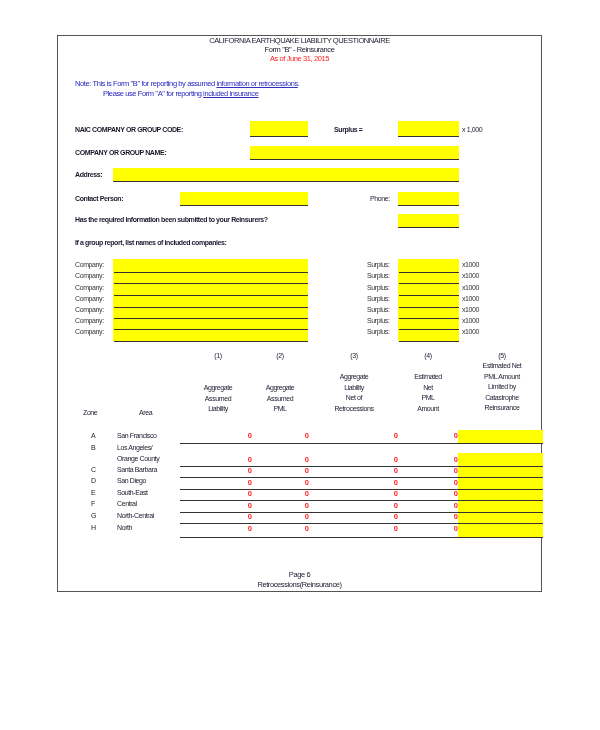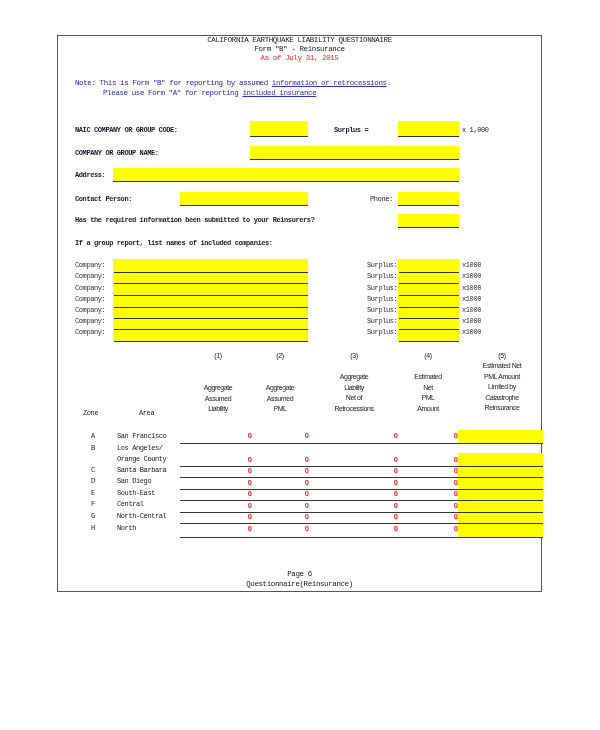--- a/index.html
+++ b/index.html
@@ -1,41 +1,41 @@
 <!DOCTYPE html>
 <html><head>
 <meta charset="utf-8">
 <style>
   html, body { margin: 0; padding: 0; background: #ffffff; }
   body { width: 600px; height: 730px; position: relative; overflow: hidden;
          font-family: "Liberation Sans", sans-serif; color: #1a1a2e; }
   .frame { position: absolute; left: 57px; top: 35px; width: 485px; height: 557px;
            border: 1.5px solid #555; border-top-width: 1.5px; box-sizing: border-box; }
-  .abs { position: absolute; white-space: nowrap; font-family: Liberation Mono, monospace; }
+  .abs { position: absolute; white-space: nowrap; }
   .t7 { font-size: 7px; letter-spacing: -0.4px; }
   .t75 { font-size: 7.5px; letter-spacing: -0.4px; }
   .bold { font-weight: bold; }
   .center { text-align: center; }
   .red { color: #ff2020; }
   .blue { color: #1f1fbf; }
   .link { color: #3030c0; text-decoration: underline; }
   .yellow { position: absolute; background: #ffff00; border-bottom: 1.5px solid #333; box-sizing: border-box; }
   .yellow-plain { position: absolute; background: #ffff00; }
   .line { position: absolute; height: 0; border-top: 1.5px solid #333; }
   .zero { position: absolute; font-size: 7.5px; font-weight: bold; color: #ff2020; width: 10px; text-align: right; }
   .colhdr { position: absolute; font-size: 7px; letter-spacing: -0.4px; text-align: center; line-height: 10.5px; }
 </style>
 </head>
 <body>
 
 <div class="frame"></div>
 
 <div class="abs t75 center" style="left:57px;width:485px;top:36px;">CALIFORNIA EARTHQUAKE LIABILITY QUESTIONNAIRE</div>
 <div class="abs t75 center" style="left:57px;width:485px;top:45px;">Form "B" - Reinsurance</div>
-<div class="abs t75 center red" style="left:57px;width:485px;top:54px;">As of July 31, 2015</div>
+<div class="abs t75 center red" style="left:57px;width:485px;top:54px;">As of June 31, 2015</div>
 
 <div class="abs t75 blue" style="left:75px;top:79px;">
   <span>Note:  This is Form "B" for reporting by assumed </span><span class="link">information or retrocessions</span><span>.</span>
 </div>
 <div class="abs t75 blue" style="left:103px;top:89px;">
   <span>Please use Form "A" for reporting </span><span class="link">included insurance</span>
 </div>
 
 <div class="abs t7 bold" style="left:75px;top:126px;">NAIC COMPANY OR GROUP CODE:</div>
 <div class="yellow" style="left:250px;top:121px;width:58px;height:16px;"></div>
@@ -202,13 +202,13 @@
 <div class="zero" style="left:448px;top:512px;">0</div>
 
 <div class="abs t7" style="left:91px;top:524px;">H</div>
 <div class="abs t7" style="left:117px;top:524px;">North</div>
 <div class="zero" style="left:242px;top:524px;">0</div>
 <div class="zero" style="left:299px;top:524px;">0</div>
 <div class="zero" style="left:388px;top:524px;">0</div>
 <div class="zero" style="left:448px;top:524px;">0</div>
 
 <div class="abs t75 center" style="left:57px;width:485px;top:570px;">Page 6</div>
-<div class="abs t75 center" style="left:57px;width:485px;top:580px;">Questionnaire(Reinsurance)</div>
+<div class="abs t75 center" style="left:57px;width:485px;top:580px;">Retrocessions(Reinsurance)</div>
 
 </body></html>

